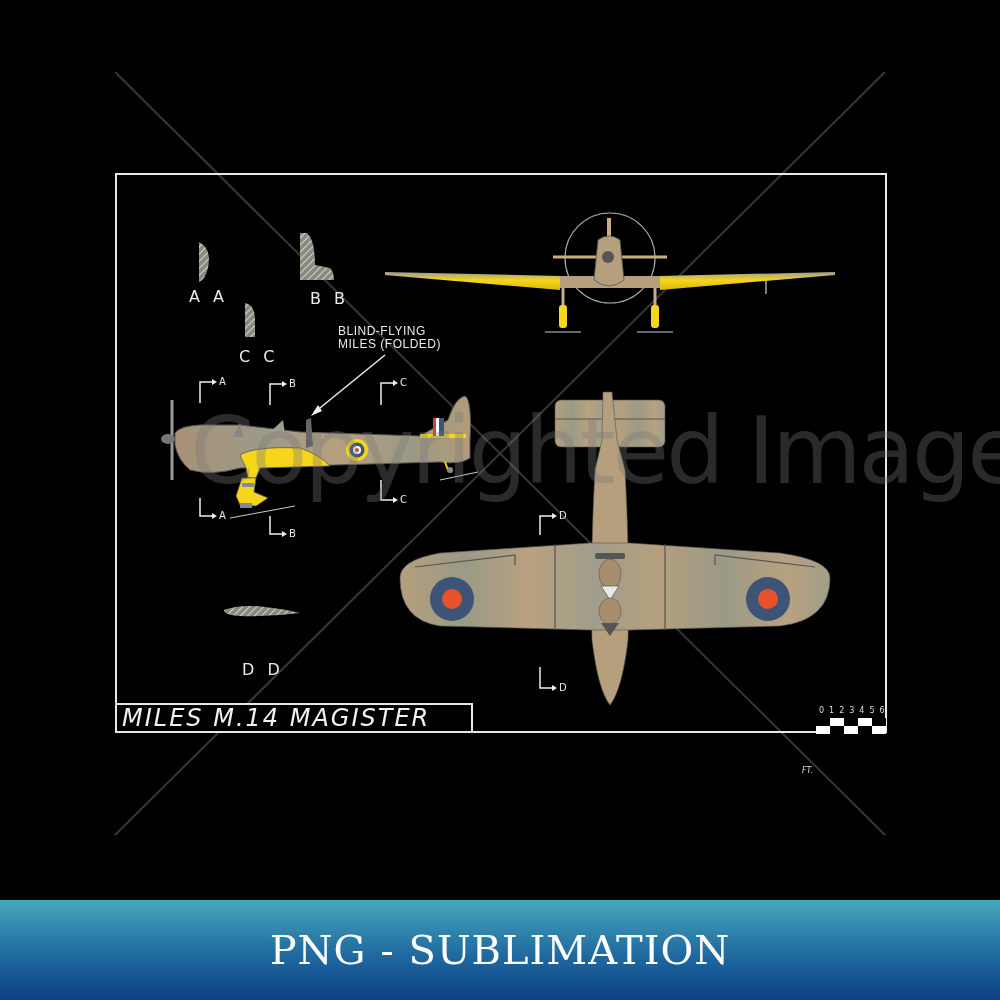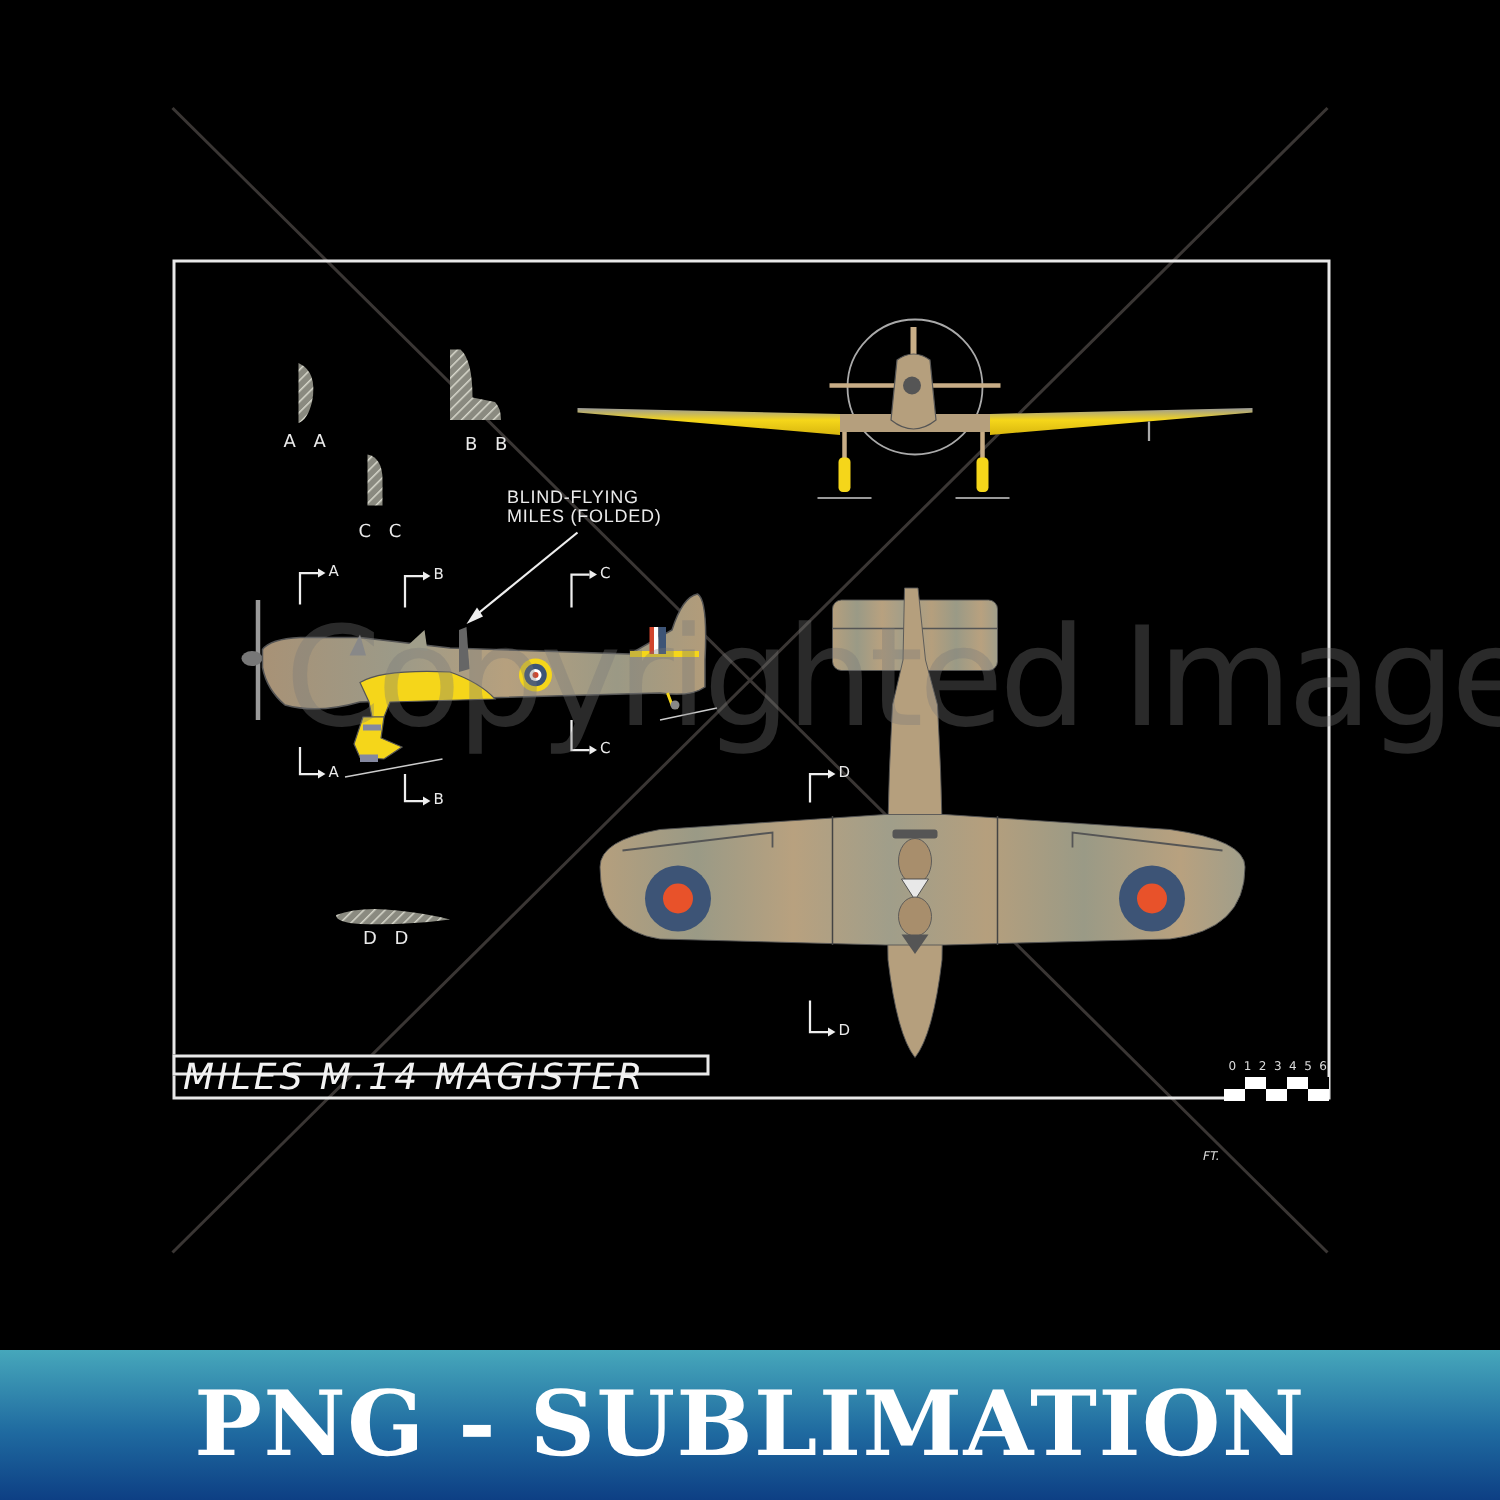--- a/index.html
+++ b/index.html
@@ -1,38 +1,38 @@
 <!DOCTYPE html>
 <html><head>
 <meta charset="utf-8">
 <style>
   html, body { margin: 0; padding: 0; background: #000; }
   body { width: 1000px; height: 1000px; position: relative; overflow: hidden;
          font-family: "DejaVu Sans", sans-serif; }
   .canvas { position: absolute; left: 0; top: 0; width: 1000px; height: 1000px; }
   .frame { position: absolute; left: 115px; top: 173px; width: 772px; height: 560px;
            border: 2px solid #e8e8e8; box-sizing: border-box; }
-  .title-box { position: absolute; left: 115px; top: 703px; width: 358px; height: 14px;
+  .title-box { position: absolute; left: 115px; top: 703px; width: 358px; height: 30px;
                border: 2px solid #e8e8e8; box-sizing: border-box; background: #000;
                color: #f2f2f2; font-family: "DejaVu Sans", sans-serif; font-size: 24px;
                line-height: 26px; letter-spacing: 2px; padding-left: 5px; font-style: italic;
                font-weight: normal; white-space: nowrap; }
   .label { position: absolute; color: #eaeaea; font-family: "DejaVu Sans", sans-serif;
-           font-size: 12px; letter-spacing: 4px; white-space: nowrap; }
+           font-size: 16px; letter-spacing: 4px; white-space: nowrap; }
   .callout { position: absolute; left: 338px; top: 325px; color: #eaeaea;
              font-family: Liberation Sans, sans-serif; font-size: 12px; line-height: 13px;
              letter-spacing: 0.5px; }
   .watermark { position: absolute; left: 190px; top: 398px; font-family: "DejaVu Sans", sans-serif;
                font-size: 92px; color: rgba(120,120,120,0.35); letter-spacing: -3px;
                white-space: nowrap; pointer-events: none; }
   .banner { position: absolute; left: 0; top: 900px; width: 1000px; height: 100px;
             background: linear-gradient(#46a7bb, #1f6aa0 55%, #0d3f84); }
   .banner-text { position: absolute; left: 0; right: 0; top: 14px; text-align: center;
-                 color: #fff; font-family: "DejaVu Serif", serif; font-weight: bold;
-                 font-size: 60px; letter-spacing: 1px; line-height: 72px; }
+                 color: #fff; font-family: "DejaVu Serif", serif; font-weight: normal;
+                 font-size: 40px; letter-spacing: 1px; line-height: 72px; }
   .scale { position: absolute; left: 800px; top: 706px; }
   .scale-nums { font-family: "DejaVu Sans", sans-serif; font-size: 8px; color: #ddd;
                 letter-spacing: 5px; position: absolute; left: 19px; top: 0; white-space: nowrap; text-align: center; }
   .scale-unit { position: absolute; left: 2px; top: 17px; font-size: 8px; color: #ddd;
                 font-style: italic; font-family: "DejaVu Sans", sans-serif; margin-top: 43px; }
 </style>
 </head>
 <body>
 
 <div class="canvas">
@@ -190,21 +190,21 @@
       <circle cx="768" cy="599" r="22" fill="#3d5476"></circle>
       <circle cx="768" cy="599" r="10" fill="#e8522a"></circle>
     </g>
   </svg>
 
   <div class="watermark">Copyrighted Image</div>
 
   <div class="label" style="left:189px; top:287px;">A A</div>
   <div class="label" style="left:310px; top:289px;">B B</div>
   <div class="label" style="left:239px; top:347px;">C C</div>
-  <div class="label" style="left:242px; top:618px;text-align:center;">D D</div>
+  <div class="label" style="left:242px; top:660px;text-align:center;">D D</div>
 
   <div class="label" style="left:219px; top:376px; font-size:10px;">A</div>
   <div class="label" style="left:219px; top:510px; font-size:10px;">A</div>
   <div class="label" style="left:289px; top:378px; font-size:10px;">B</div>
   <div class="label" style="left:289px; top:528px; font-size:10px;">B</div>
   <div class="label" style="left:400px; top:377px; font-size:10px;">C</div>
   <div class="label" style="left:400px; top:494px; font-size:10px;">C</div>
   <div class="label" style="left:559px; top:510px; font-size:10px;">D</div>
   <div class="label" style="left:559px; top:682px; font-size:10px;">D</div>
 

